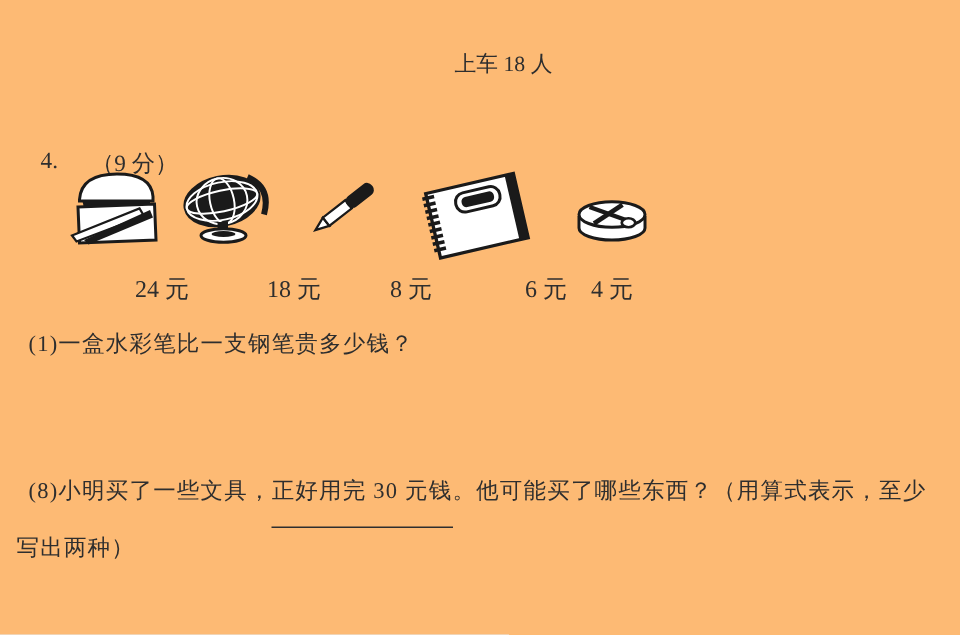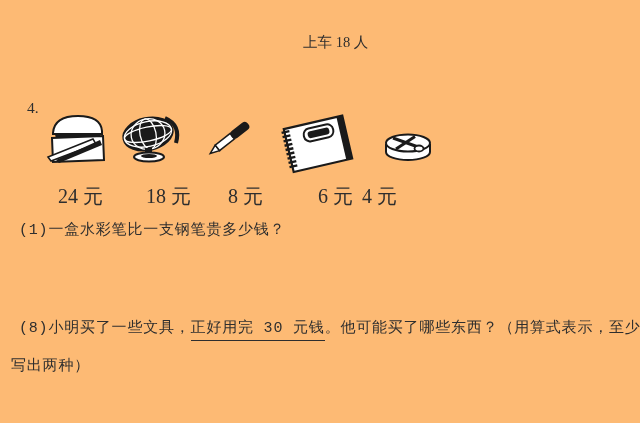--- a/index.html
+++ b/index.html
@@ -22,45 +22,45 @@
   .q-header {
     left:27px; top:99px;
     font-size:15.5px;
     display:flex; gap:22px;
     white-space:nowrap;
   }
   .icon { position:absolute; }
   .icon svg { display:block; width:100%; height:100%; }
   .price {
     position:absolute; top:183px;
-    font-size:20px; white-space:nowrap;
+    font-size:16px; white-space:nowrap;margin-left:32px;
   }
   .qtext {
     position:absolute;
     font-size:15px;
     letter-spacing:0.8px;
     white-space:nowrap;
-    font-family:Liberation Mono, monospace;
   }
   .u {
     border-bottom:1.3px solid #2e2e2e;
-    padding-bottom:3px;
+    padding-bottom:15px;
   }
 </style>
 </head>
 <body>
 
 <div class="page">
 
   <div class="abs top-note">
     <span>上车 18 人</span>
   </div>
 
   <div class="abs q-header">
     <span>4.</span>
+    <span>（9 分）</span>
   </div>
 
   <div class="icon" style="left:46px;top:112px;width:64px;height:52px">
     <svg viewBox="0 0 64 52" xmlns="http://www.w3.org/2000/svg">
       <path d="M7 21 C8 7 20 4 32 4 C44 4 55 7 56 19 L56 22 L7 22 Z" fill="#fff" stroke="#1a1a1a" stroke-width="2"></path>
       <path d="M9 22 L54 22 L54 27 L10 27 Z" fill="#1a1a1a"></path>
       <path d="M6 26 L57 24 L58 48 L7 50 Z" fill="#fff" stroke="#1a1a1a" stroke-width="2"></path>
       <path d="M2 45 L47 27 L50 32 L5 49 Z" fill="#fff" stroke="#1a1a1a" stroke-width="1.5"></path>
       <path d="M10 48 L54 28 L56 33 L13 51 Z" fill="#1a1a1a"></path>
     </svg>

